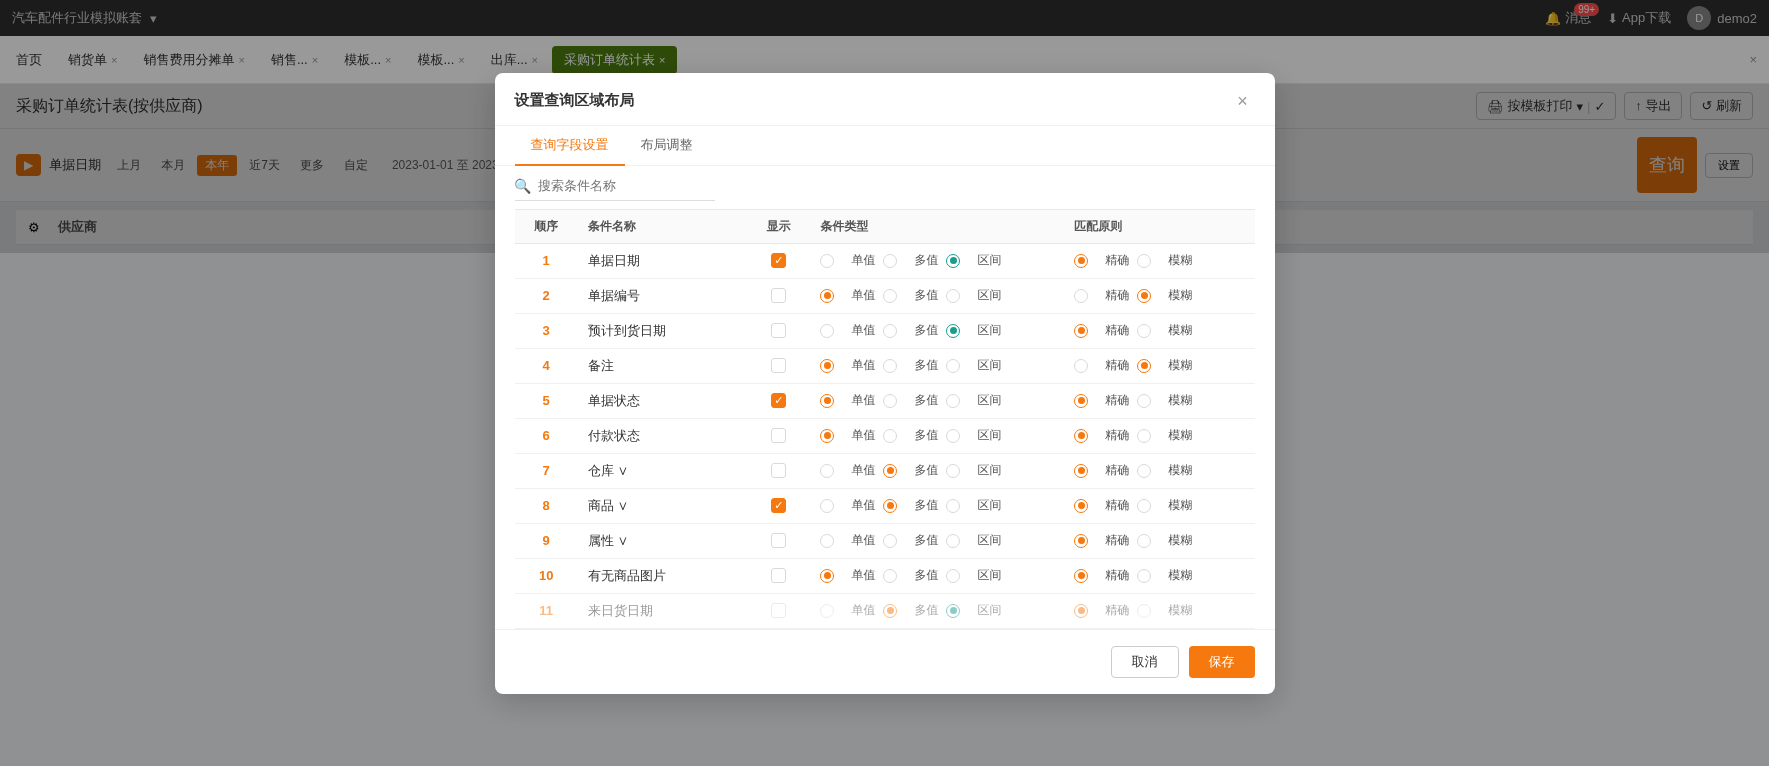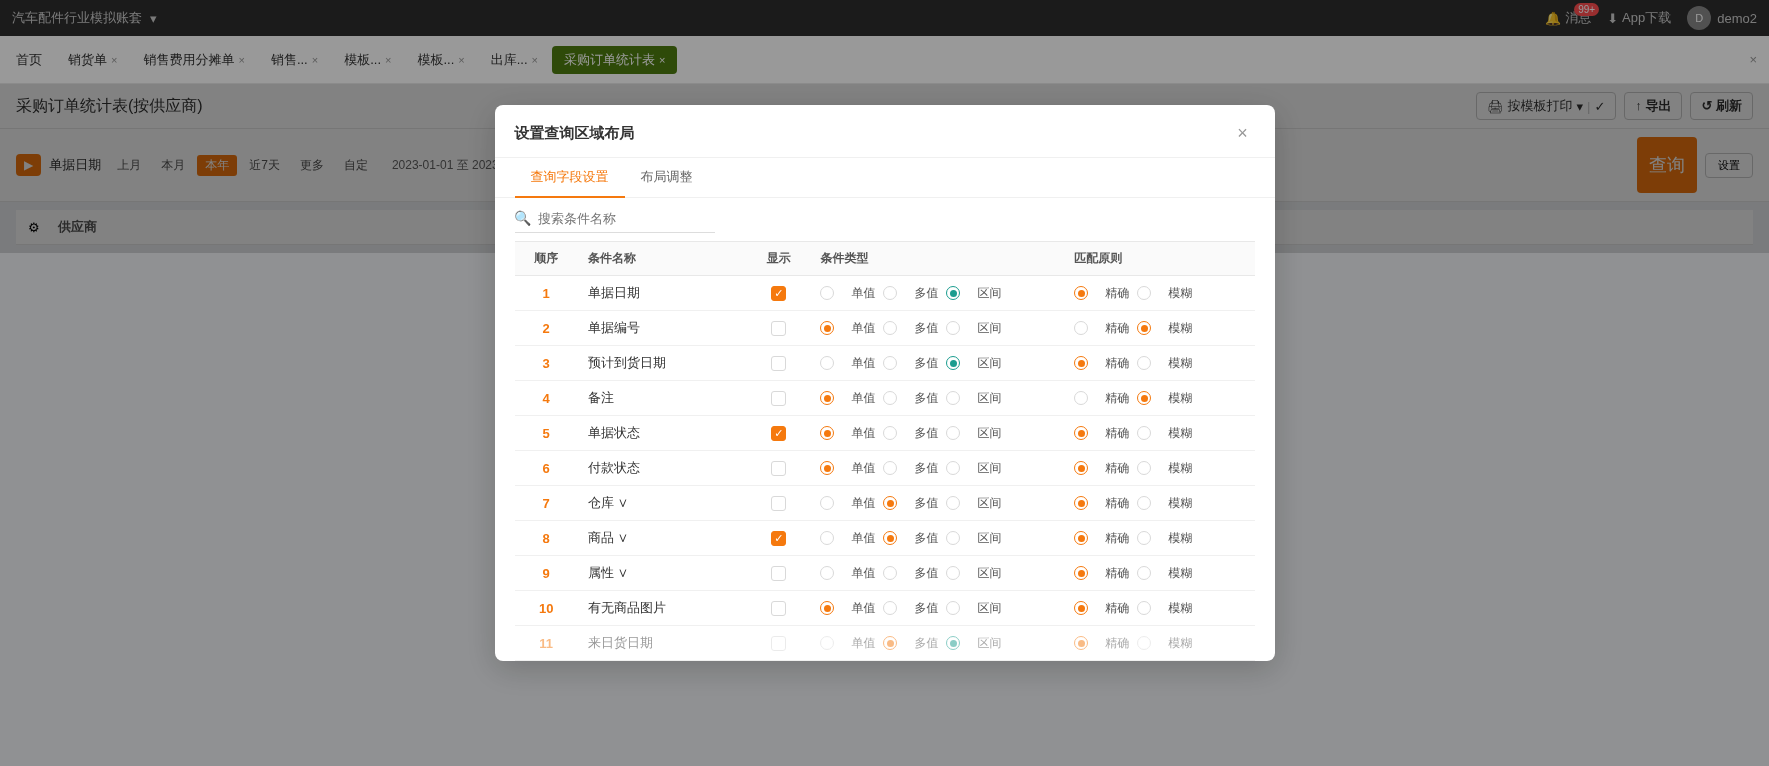--- a/index.html
+++ b/index.html
@@ -64,21 +64,21 @@
     }
     .page-title { font-size: 16px; font-weight: normal; color: #333; }
     .page-actions { display: flex; gap: 8px; align-items: center; }
     .btn-print {
       border: 1px solid #ccc; background: #fff; border-radius: 4px;
       padding: 4px 10px; cursor: pointer; font-size: 13px; color: #333;
       display: flex; align-items: center; gap: 4px;
     }
     .btn-export, .btn-refresh {
       border: 1px solid #ccc; background: #fff; border-radius: 4px;
-      padding: 4px 10px; cursor: pointer; font-size: 13px; color: #333; font-weight: bold;
+      padding: 4px 10px; cursor: pointer; font-size: 13px; color: #333;
     }
 
     
     .filter-bar {
       background: #fff;
       padding: 8px 16px;
       display: flex;
       align-items: center;
       gap: 8px;
       border-bottom: 1px solid #e8e8e8;
@@ -807,14 +807,18 @@
                     <div class="radio-circle"></div>
                     <span>模糊</span>
                   </div>
                 </div>
               </td>
             </tr>
           </tbody>
       </table>
     </div>
 
+    <div class="modal-footer">
+      <button class="btn-cancel">取消</button>
+      <button class="btn-save">保存</button>
+    </div>
   </div>
 </div>
 
 </body></html>

